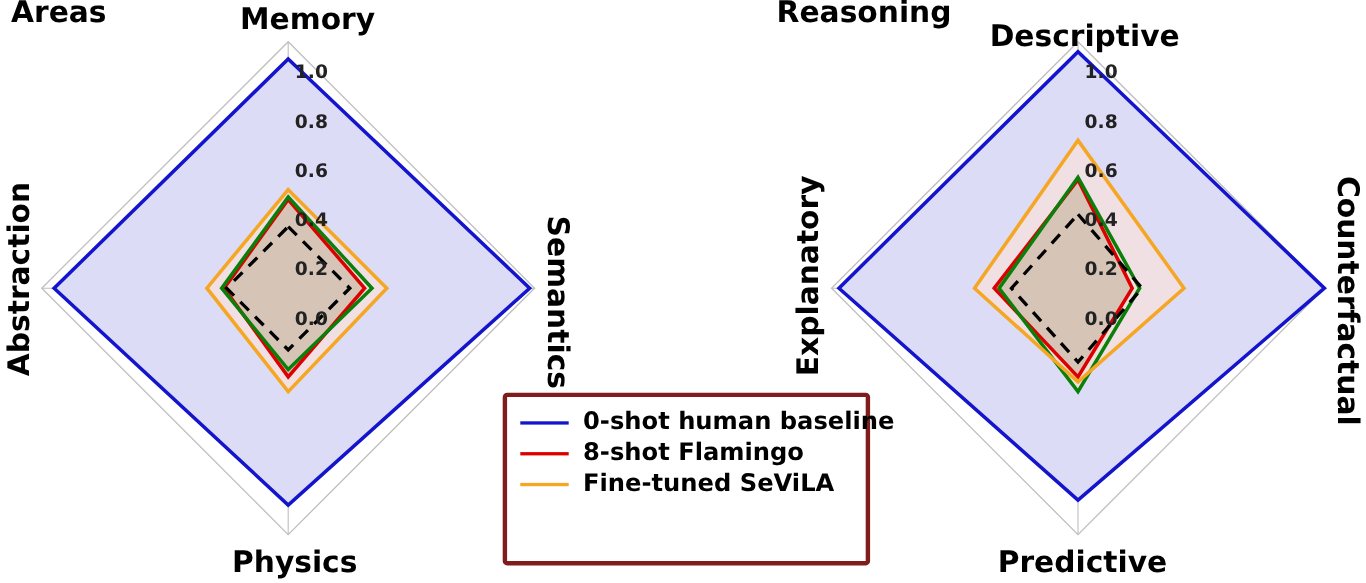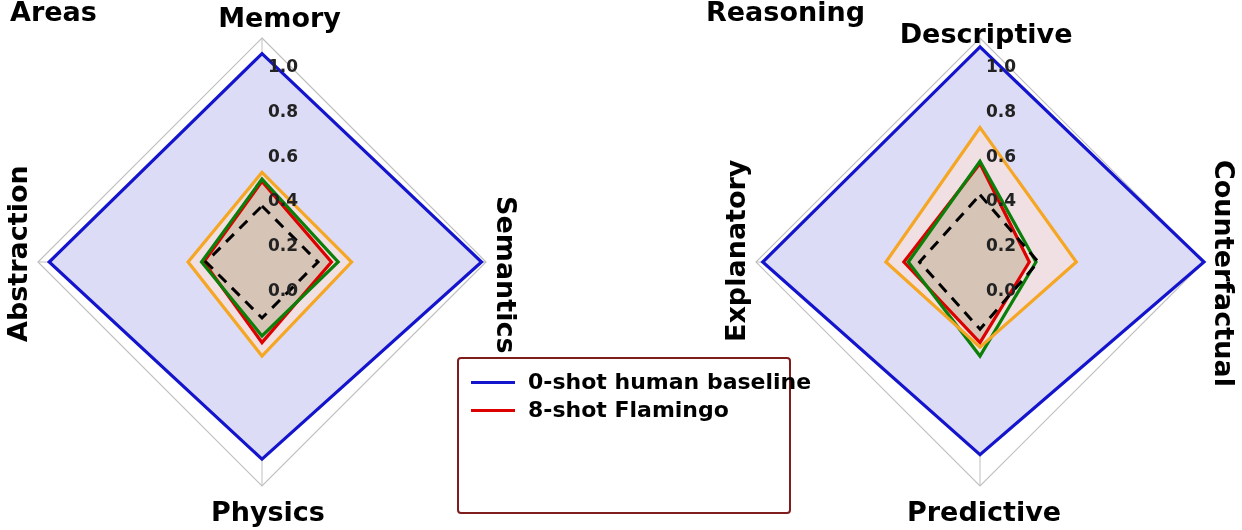--- a/index.html
+++ b/index.html
@@ -9,21 +9,21 @@
   .panel{position:absolute;top:0;height:530px;width:621px;}
   #panel-left{left:0;}
   #panel-right{left:621px;}
   .panel-title{position:absolute;font-size:27px;color:#000;white-space:nowrap;}
   .axis-label{position:absolute;font-size:27px;color:#000;white-space:nowrap;}
   .axis-label.vert-left{transform-origin:0 0;transform:rotate(-90deg);}
   .axis-label.vert-right{transform-origin:0 0;transform:rotate(90deg);}
   .tick-label{position:absolute;font-size:17px;color:#222;white-space:nowrap;margin-top:28px;}
   svg{position:absolute;left:0;top:0;overflow:visible;}
   #legend{position:absolute;left:457px;top:357px;width:334px;height:157px;
-          background:#ffffff;border:2px solid #7f1d1d;border-radius:4px;
+          background:#ffffff;border:4px solid #7f1d1d;border-radius:4px;
           box-sizing:border-box;padding:9px 12px;}
   .legend-row{display:flex;align-items:center;height:28px;}
   .legend-swatch{width:44px;height:0;border-top-width:3.2px;border-top-style:solid;
                  margin-right:13px;flex:none;}
   .legend-text{font-size:22px;color:#000;white-space:nowrap;line-height:1;}
 </style>
 </head>
 <body>
 
 <div id="root">
@@ -106,15 +106,19 @@
 
   <div id="legend">
       <div class="legend-row">
         <span class="legend-swatch" style="border-top-color: rgb(20, 20, 205); border-top-style: solid;"></span>
         <span class="legend-text">0-shot human baseline</span>
       </div>
       <div class="legend-row">
         <span class="legend-swatch" style="border-top-color: rgb(221, 0, 0); border-top-style: solid;"></span>
         <span class="legend-text">8-shot Flamingo</span>
       </div>
+      <div class="legend-row">
+        <span class="legend-swatch" style="border-top-color: rgb(245, 166, 35); border-top-style: solid;"></span>
+        <span class="legend-text">Fine-tuned SeViLA</span>
+      </div>
     </div>
 
 </div>
 
 </body></html>

